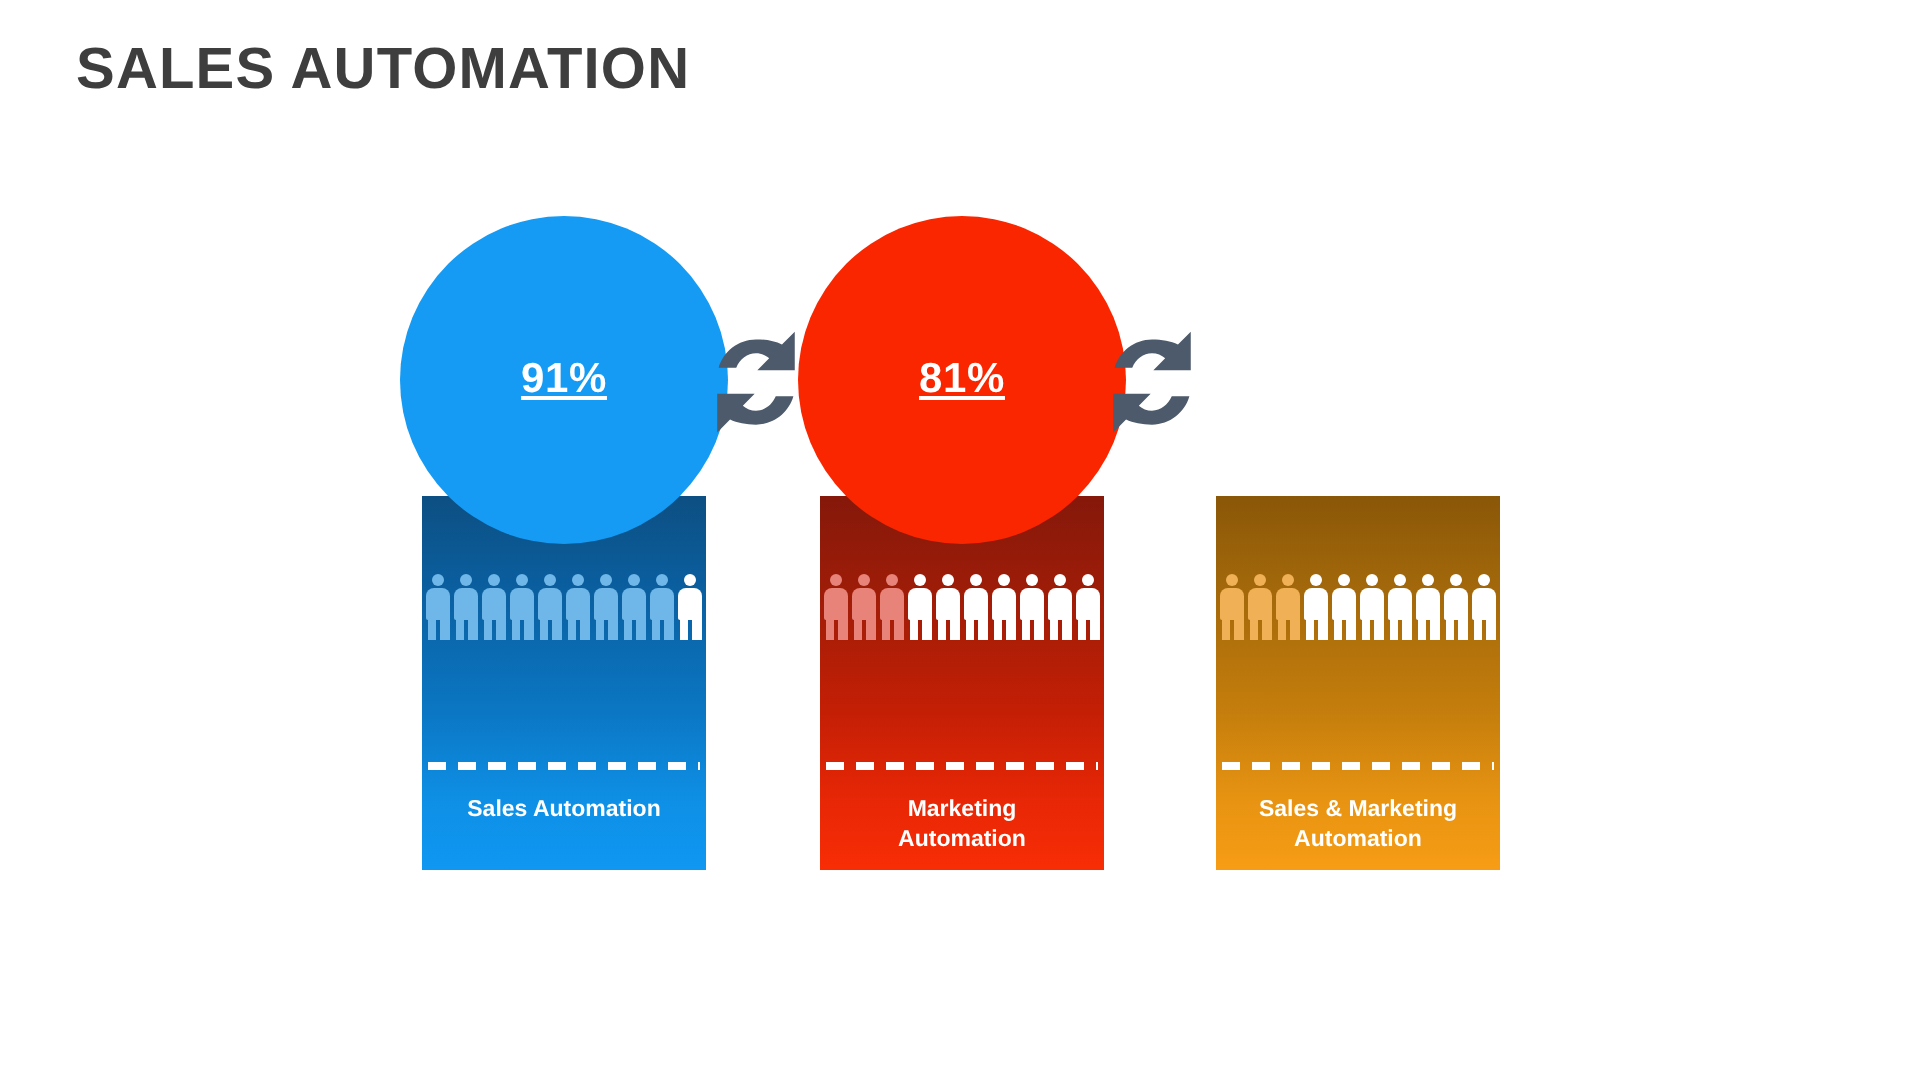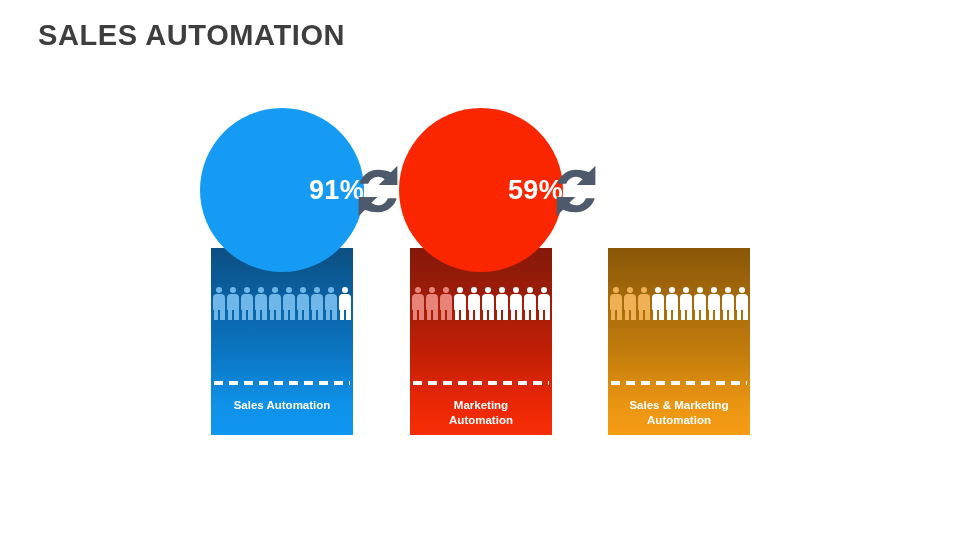--- a/index.html
+++ b/index.html
@@ -110,25 +110,26 @@
     line-height:15px;
     text-align:center;
   }
 
   
   .circle {
     position:absolute;
     left:0px; top:0px;
     width:164px; height:164px;
     border-radius:50%;
-    display:flex; align-items:center; justify-content:flex-end;
+    display:flex; align-items:center; justify-content:center;
     color:#ffffff;
-    font-size:27px;
+    font-size:21px;
     font-weight:bold;
     letter-spacing:0.3px;
+    text-decoration:underline;
   }
   .c-blue   { background:#159bf3; }
   .c-red    { background:#fa2600; }
   .c-orange { background:#f8931d; }
 
   
   .sync {
     position:absolute;
     top:160px;
     width:62px; height:62px;
@@ -281,21 +282,21 @@
           <span class="legL"></span>
           <span class="legR"></span>
         </span>
       </div>
     <div class="dashline"></div>
     <div class="bar-label">
       <span>Marketing</span>
       <span>Automation</span>
     </div>
     <div class="circle c-red">
-      <span>59%</span>
+      <span>81%</span>
     </div>
   </div>
 
   <div class="column" id="col-2">
     <div class="bar bar-orange"></div>
     <div class="people" id="people-2">
         <span class="person" style="color: rgb(240, 176, 85);">
           <span class="head"></span>
           <span class="body"></span>
           <span class="legL"></span>

